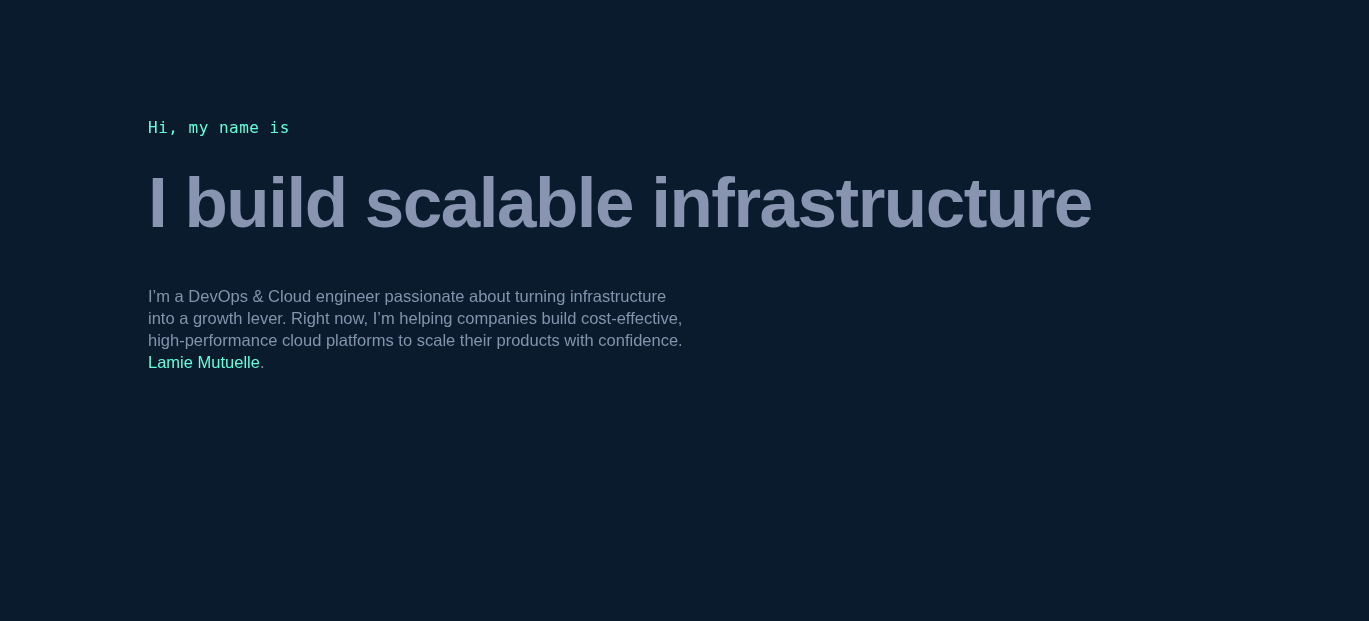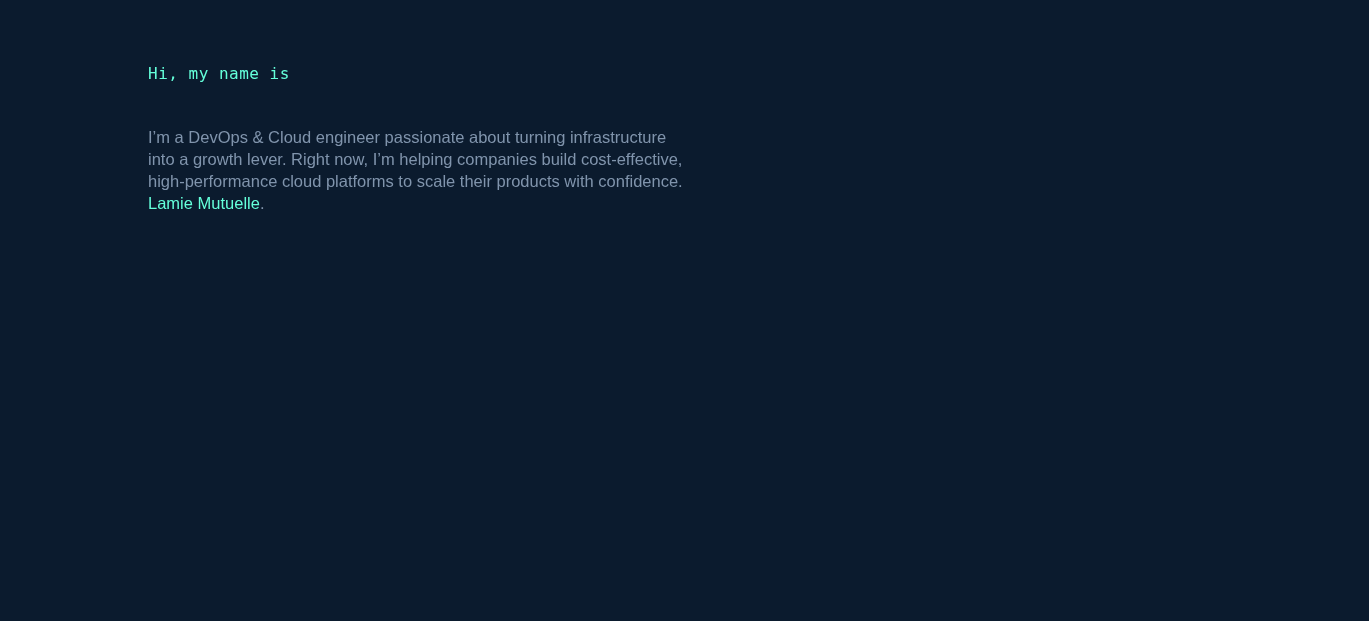--- a/index.html
+++ b/index.html
@@ -15,21 +15,21 @@
     overflow: hidden;
   }
 
   .hero {
     position: relative;
     width: 1316px;
     height: 621px;
     background: #0b1b2e;
     box-sizing: border-box;
     padding-left: 148px;
-    padding-top: 66px;
+    padding-top: 120px;
   }
 
   .hero-inner {
     width: 1100px;
   }
 
   .greeting {
     font-family: "DejaVu Sans Mono", "Liberation Mono", monospace;
     font-size: 16px;
     letter-spacing: 0.5px;
@@ -84,20 +84,21 @@
 </head>
 <body>
 
 <div class="hero">
   <div class="hero-inner">
 
     <p class="greeting">Hi, my name is</p>
 
 
     <h2 class="tagline-heading">
+      <span class="tl-line">I build scalable infrastructure</span>
     </h2>
 
     <p class="description">
       <span>I’m a DevOps &amp; Cloud engineer passionate about turning infrastructure into a growth lever. Right now, I’m helping companies build cost-effective, high-performance cloud platforms to scale their products with confidence. </span><a class="desc-link" href="#">Lamie Mutuelle</a><span>.</span>
     </p>
 
   </div>
 </div>
 
 </body></html>

